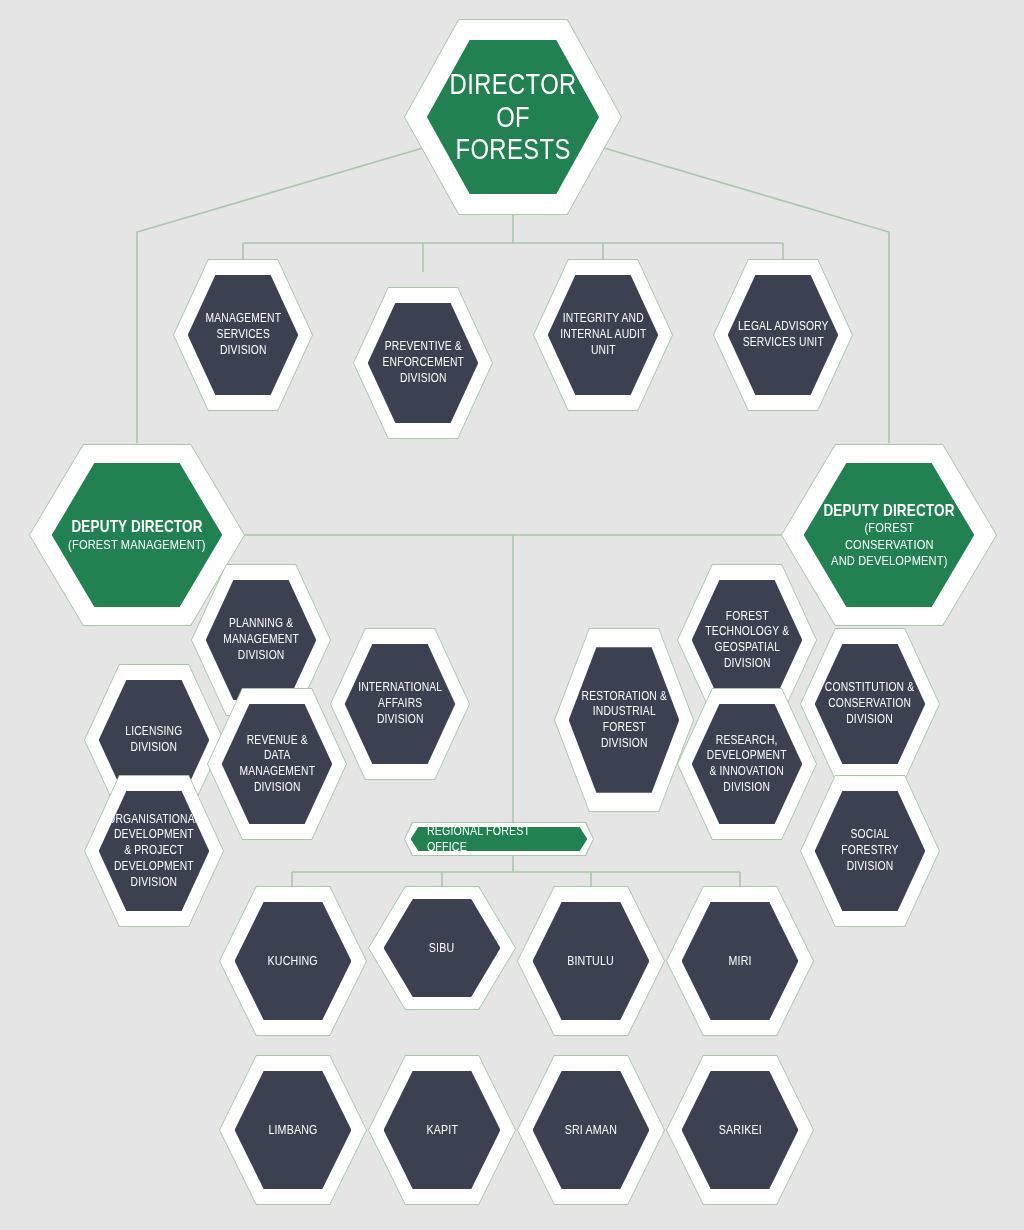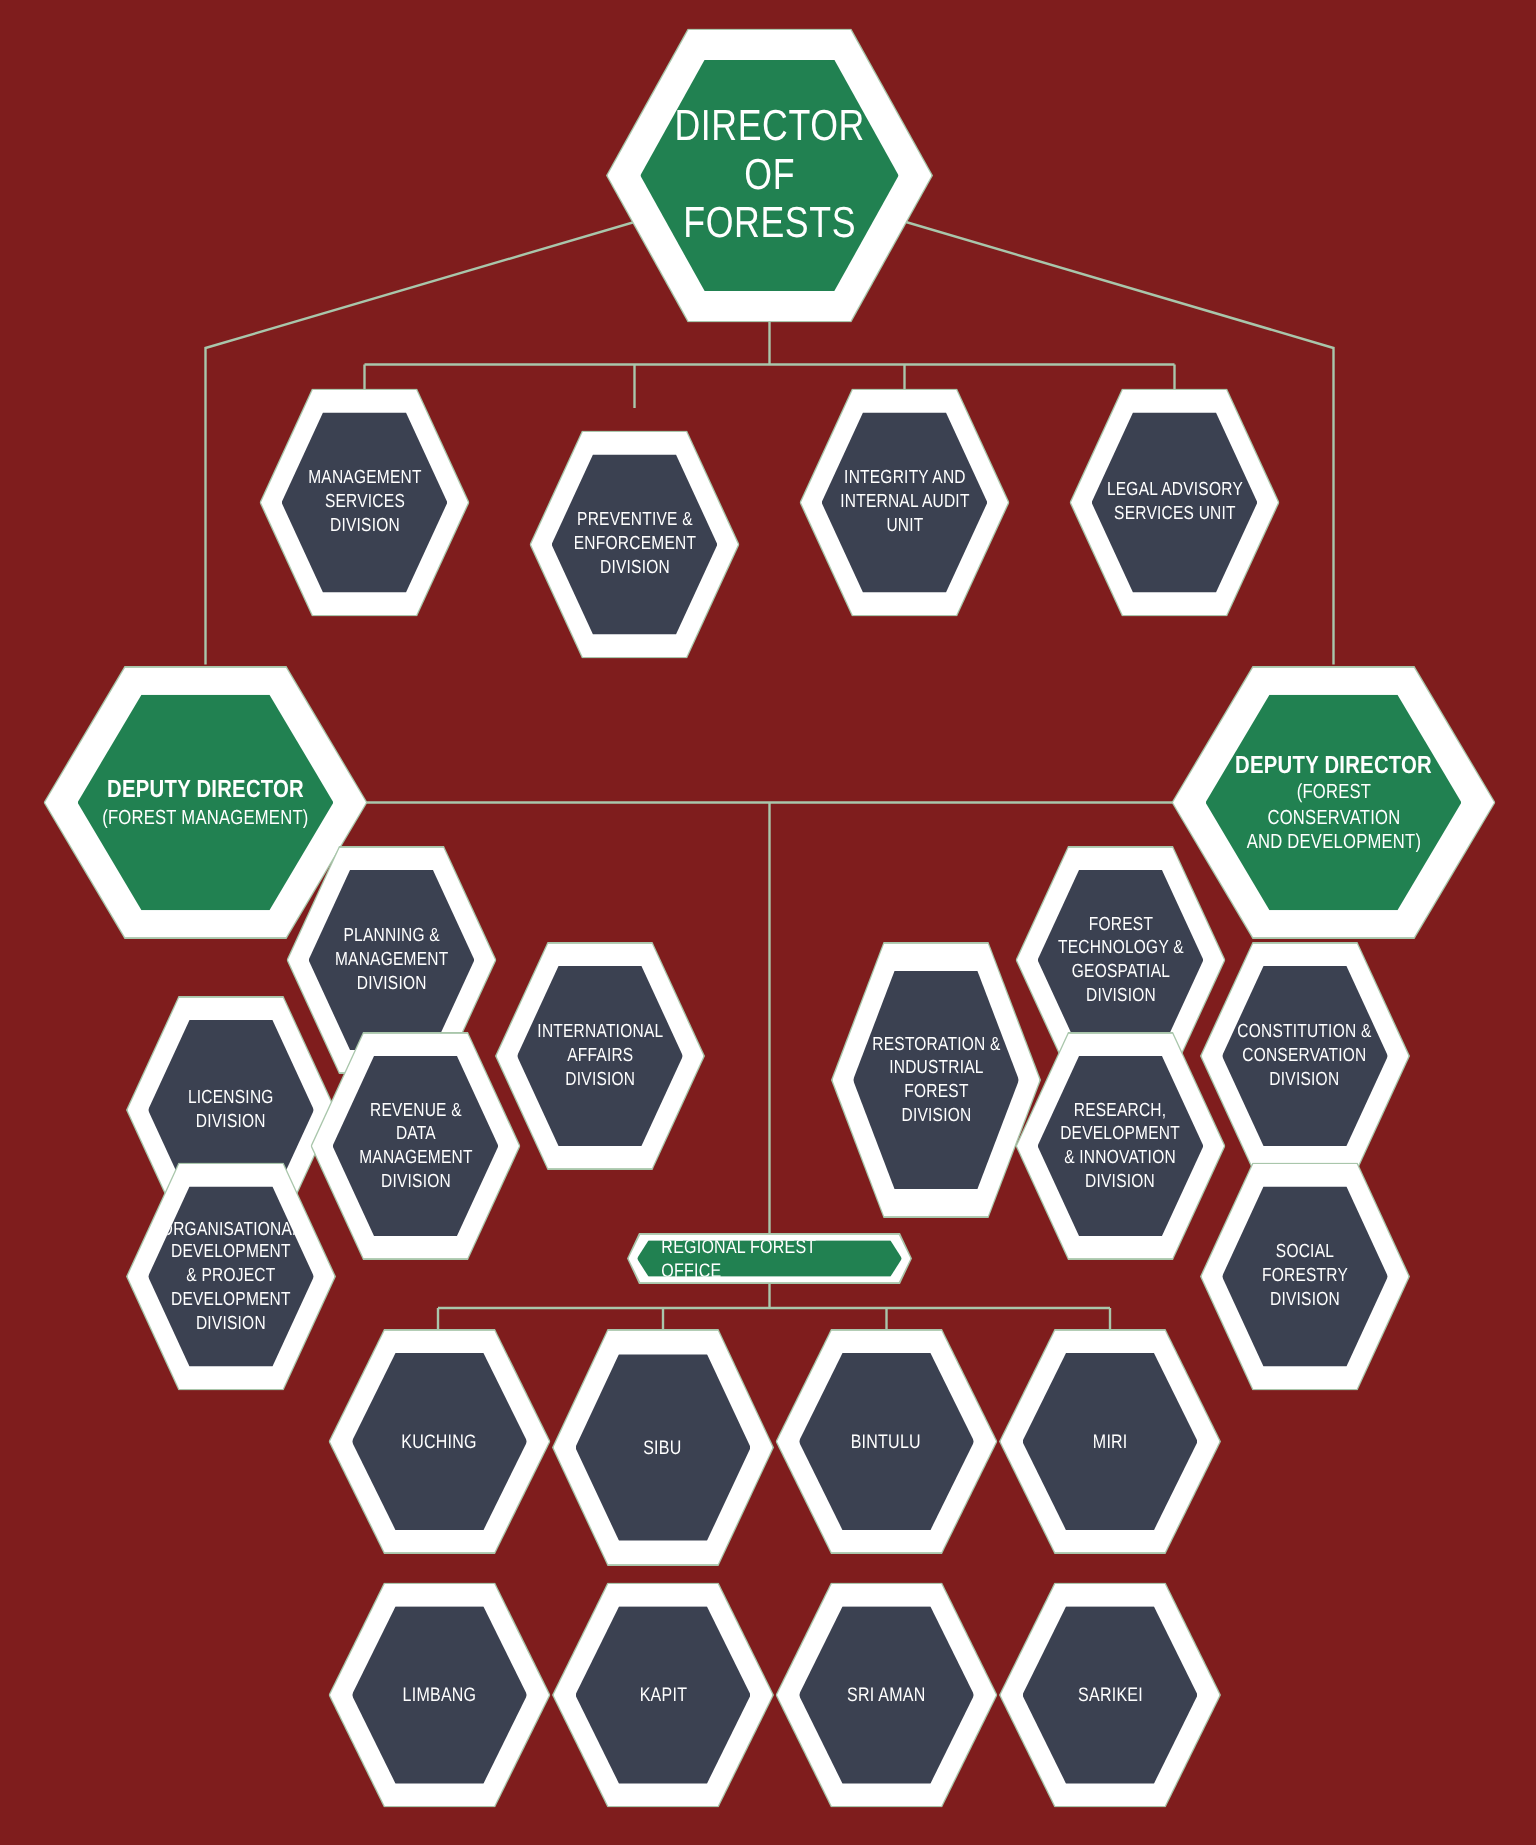--- a/index.html
+++ b/index.html
@@ -8,21 +8,21 @@
     background: #ffffff;
   }
   body {
     font-family: "Liberation Sans", sans-serif;
   }
   #chart-root {
     position: relative;
     width: 1024px;
     height: 1230px;
     overflow: hidden;
-    background: #7f1d1d;
+    background: #e5e5e5;
   }
   #connectors {
     position: absolute;
     left: 0;
     top: 0;
     width: 1024px;
     height: 1230px;
     pointer-events: none;
   }
   .node {
@@ -316,35 +316,35 @@
 
   <div class="node" style="left:800px; top:775px; width:140px; height:152px;">
     <div class="hex-outline"></div>
     <div class="hex-fill dark">
       <span class="label div">SOCIAL
 FORESTRY
 DIVISION</span>
     </div>
   </div>
 
-  <div class="banner-wrap" style="left:418px; top:822px; width:190px; height:34px;">
+  <div class="banner-wrap" style="left:404px; top:822px; width:190px; height:34px;">
     <div class="banner-outline"></div>
     <div class="banner-fill">
       <span class="label region">REGIONAL FOREST OFFICE</span>
     </div>
   </div>
 
   <div class="node" style="left:219px; top:886px; width:148px; height:150px;">
     <div class="hex-outline"></div>
     <div class="hex-fill dark">
       <span class="label region">KUCHING</span>
     </div>
   </div>
 
-  <div class="node" style="left:368px; top:886px; width:148px; height:158px;">
+  <div class="node" style="left:368px; top:886px; width:148px; height:124px;">
     <div class="hex-outline"></div>
     <div class="hex-fill dark">
       <span class="label region">SIBU</span>
     </div>
   </div>
 
   <div class="node" style="left:517px; top:886px; width:148px; height:150px;">
     <div class="hex-outline"></div>
     <div class="hex-fill dark">
       <span class="label region">BINTULU</span>

